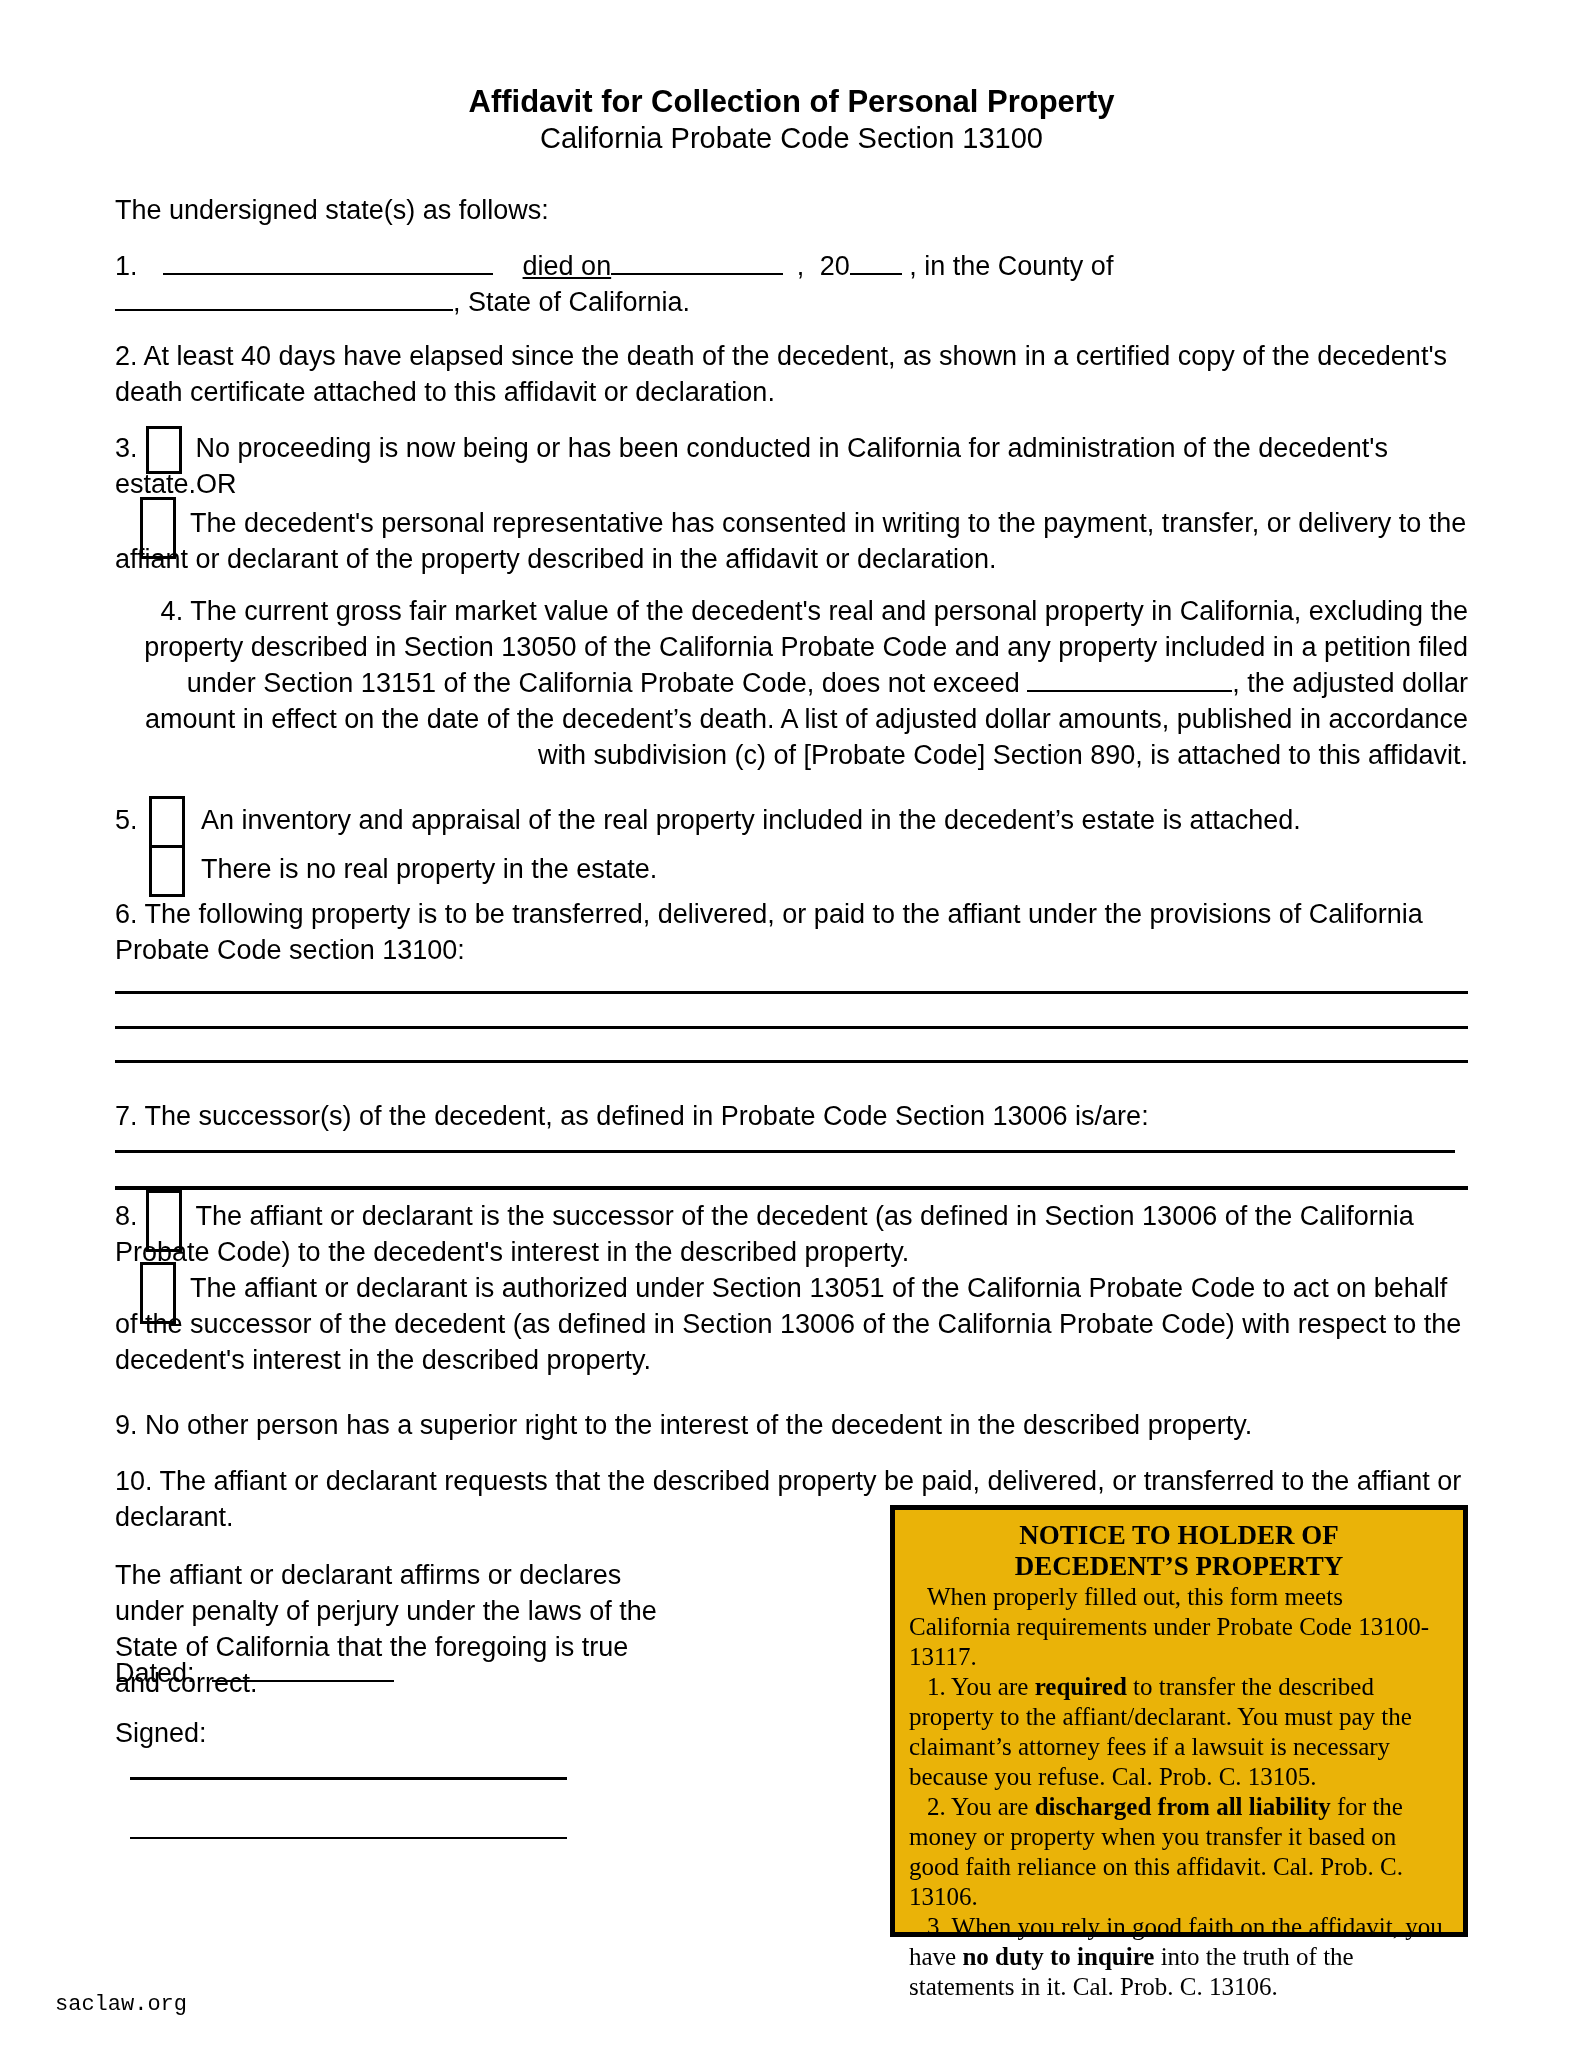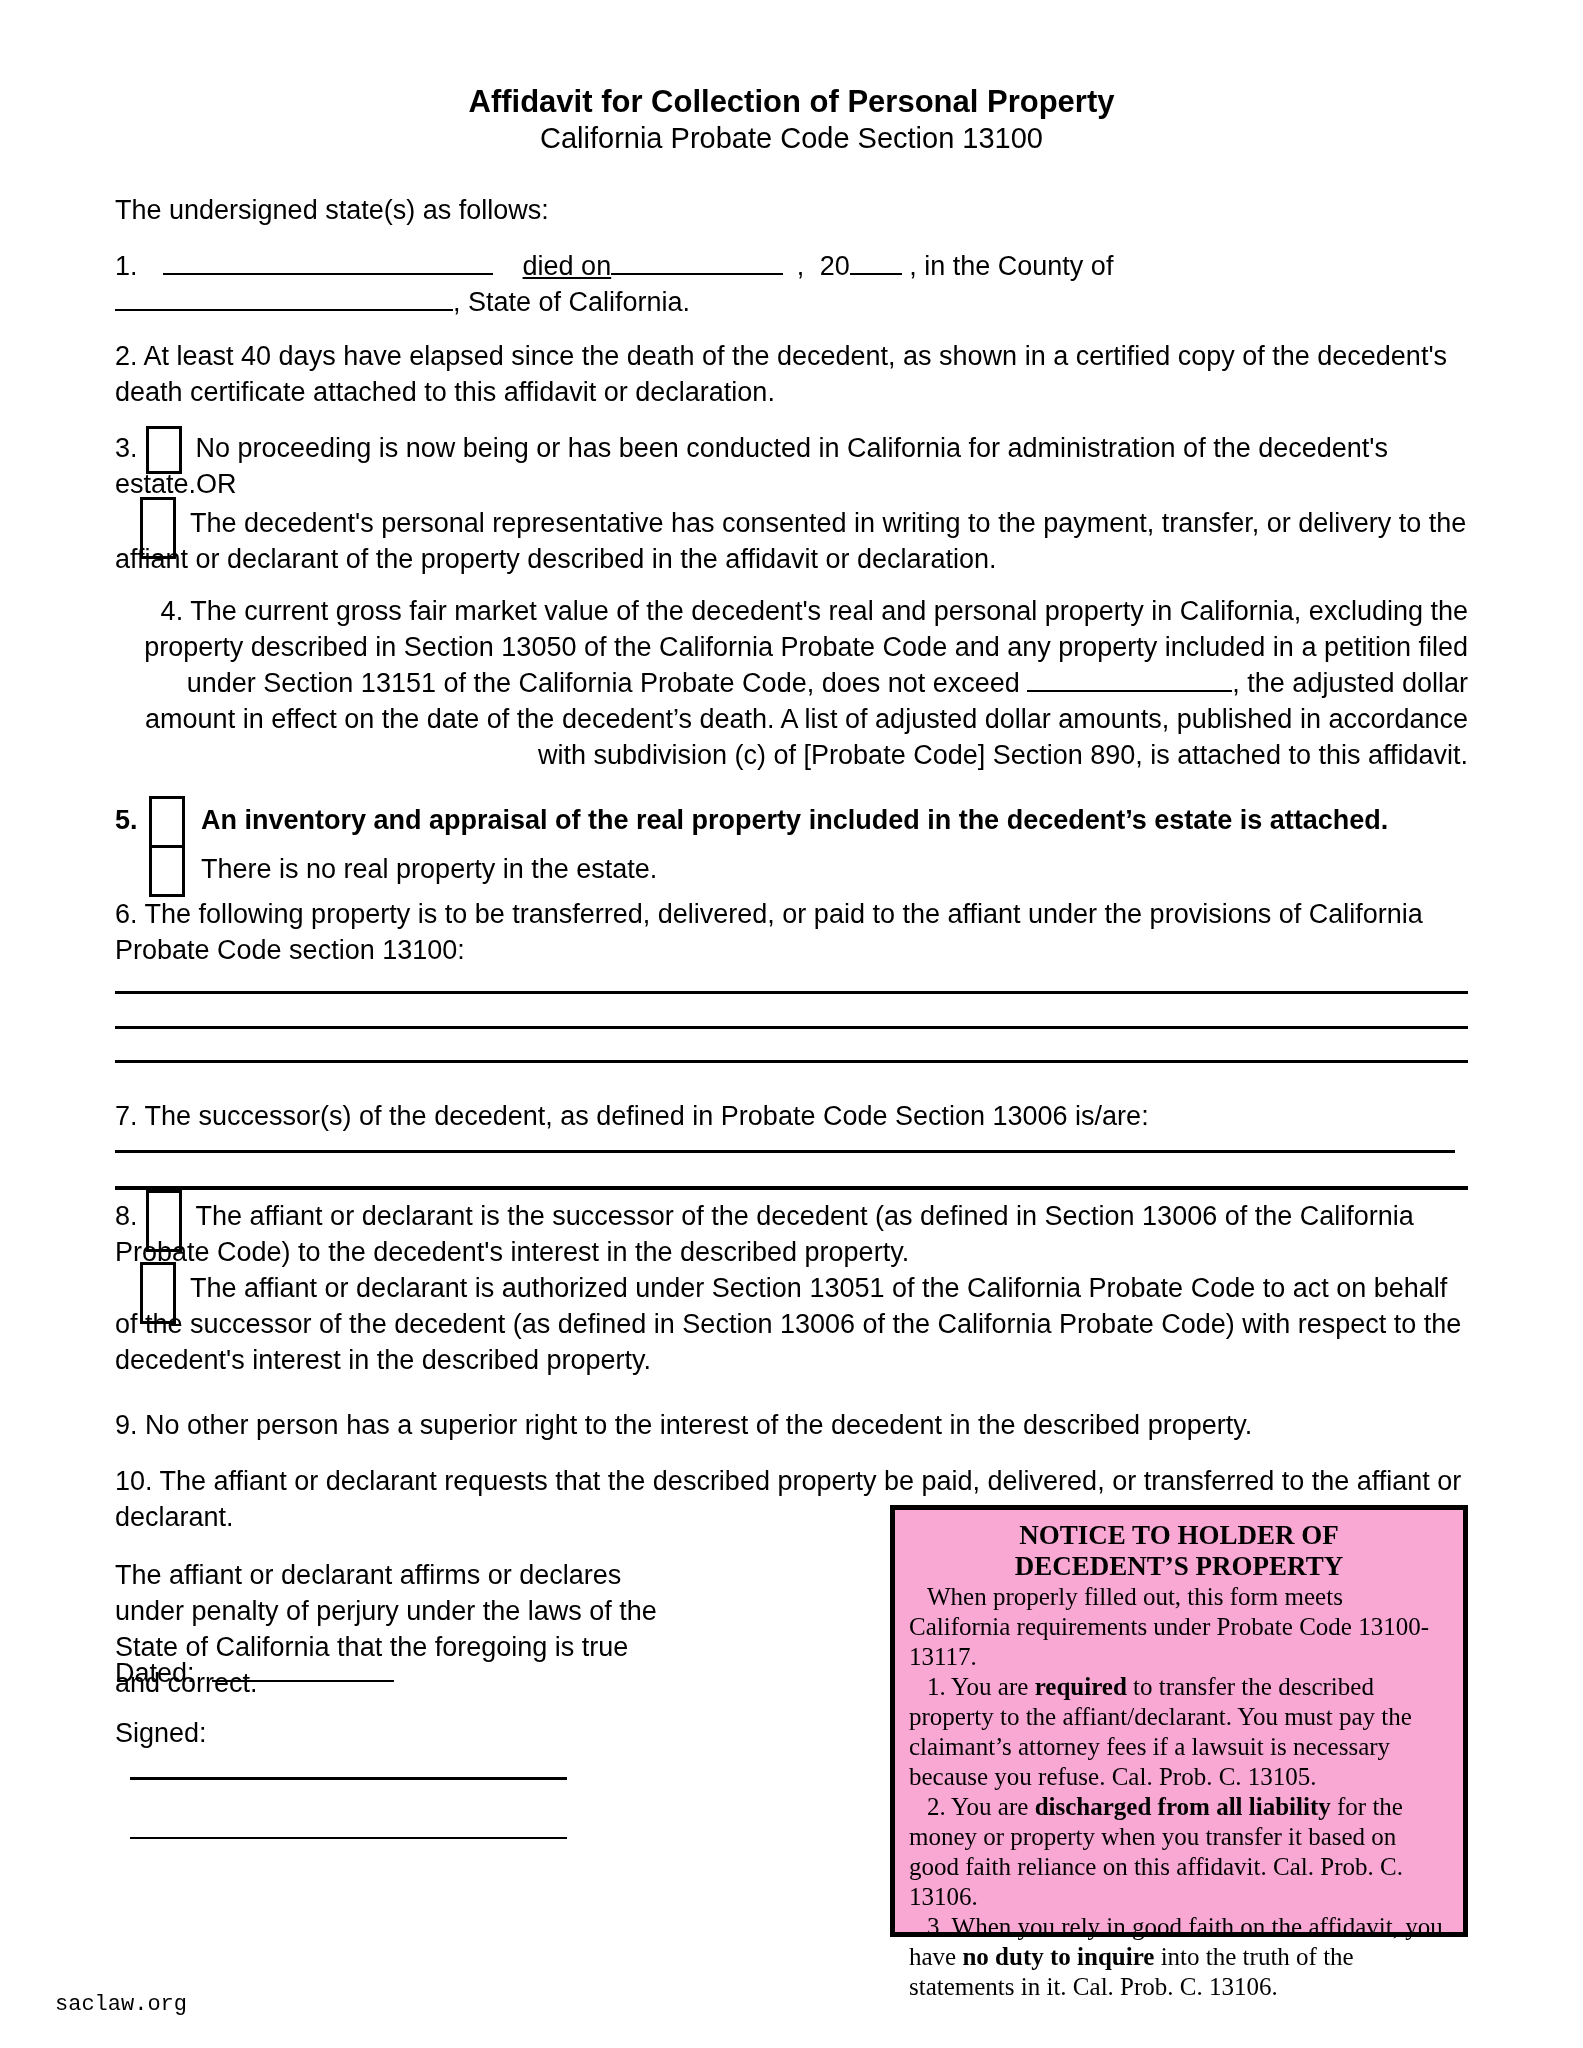--- a/index.html
+++ b/index.html
@@ -17,21 +17,21 @@
     display:inline-block;width:30px;height:42px;border:3px solid #000;background:#fff;
     vertical-align:middle;margin:-14px 14px -14px 8px;
   }
   .cb.tall{height:56px;margin-top:-18px;margin-bottom:-24px;}
   .blank{display:inline-block;border-bottom:2px solid #000;height:24px;vertical-align:baseline;}
   .rule{position:absolute;height:3px;background:#000;}
   .sig-rule{position:absolute;height:3px;background:#000;width:437px;left:15px;}
   .or{display:inline-block;}
   .notice{
     position:absolute;left:890px;top:1505px;width:578px;height:432px;
-    border:5px solid #000;box-sizing:border-box;background:#f9a8d4;
+    border:5px solid #000;box-sizing:border-box;background:#eab308;
     font-family:"Liberation Serif","DejaVu Serif",serif;font-size:25px;line-height:30px;
     padding:10px 14px 0 14px;
   }
   .notice-title{font-weight:bold;text-align:center;font-size:27px;line-height:31px;}
   .notice p{margin:0;text-indent:18px;}
   .footer{position:absolute;left:55px;top:1992px;font-size:22px;font-family:Liberation Mono, monospace;}
   b{font-weight:bold;}
 </style>
 </head>
 <body>
@@ -63,21 +63,21 @@
     </div>
 
     <div class="abs body-text" style="top:505px;width:100%;">
       <span class="cb tall" style="margin-left:25px;"></span><span>The decedent's personal representative has consented in writing to the payment, transfer, or delivery to the affiant or declarant of the property described in the affidavit or declaration.</span>
     </div>
 
     <div class="abs body-text" style="top:593px;width:100%;text-align:right;">
       <span>4. The current gross fair market value of the decedent's real and personal property in California, excluding the property described in Section 13050 of the California Probate Code and any property included in a petition filed under Section 13151 of the California Probate Code, does not exceed </span><span class="blank" style="width:205px;"></span><span>, the adjusted dollar amount in effect on the date of the decedent’s death. A list of adjusted dollar amounts, published in accordance with subdivision (c) of [Probate Code] Section 890, is attached to this affidavit.</span>
     </div>
 
-    <div class="abs body-text" style="top:802px;width:100%;font-weight:bold;">
+    <div class="abs body-text" style="top:802px;width:100%;">
       <span style="display:inline-block;width:26px;">5.</span><span class="cb" style="height:46px;margin-right:16px;"></span><span>An inventory and appraisal of the real property included in the decedent’s estate is attached.</span>
     </div>
     <div class="abs body-text" style="top:851px;width:100%;">
       <span class="cb" style="height:46px;margin-left:34px;margin-right:16px;"></span><span>There is no real property in the estate.</span>
     </div>
 
     <div class="abs body-text" style="top:896px;width:100%;">6. The following property is to be transferred, delivered, or paid to the affiant under the provisions of California Probate Code section 13100:</div>
 
     <div class="rule" style="top:991px;left:0;width:1353px;"></div>
     <div class="rule" style="top:1026px;left:0;width:1353px;"></div>

